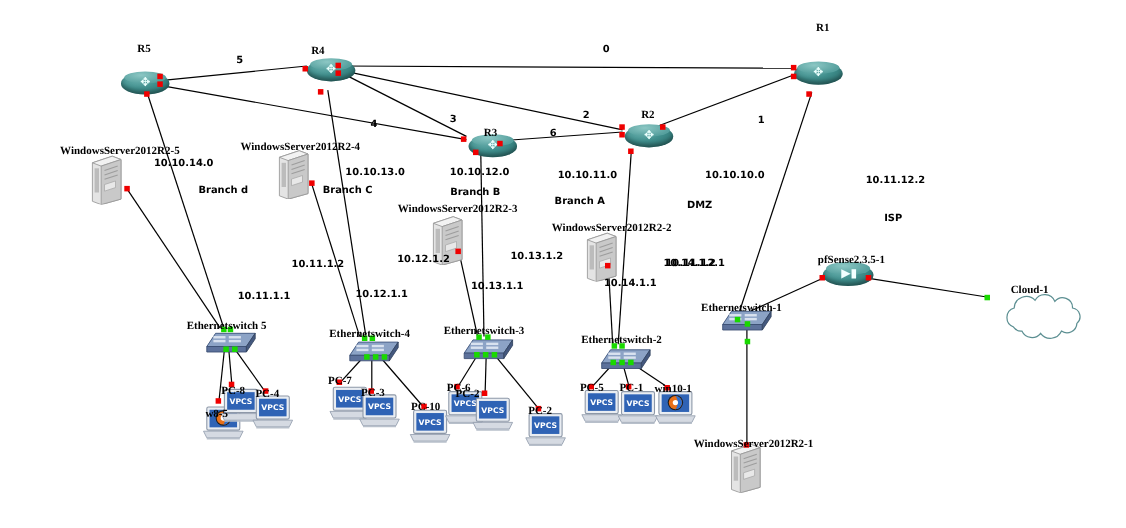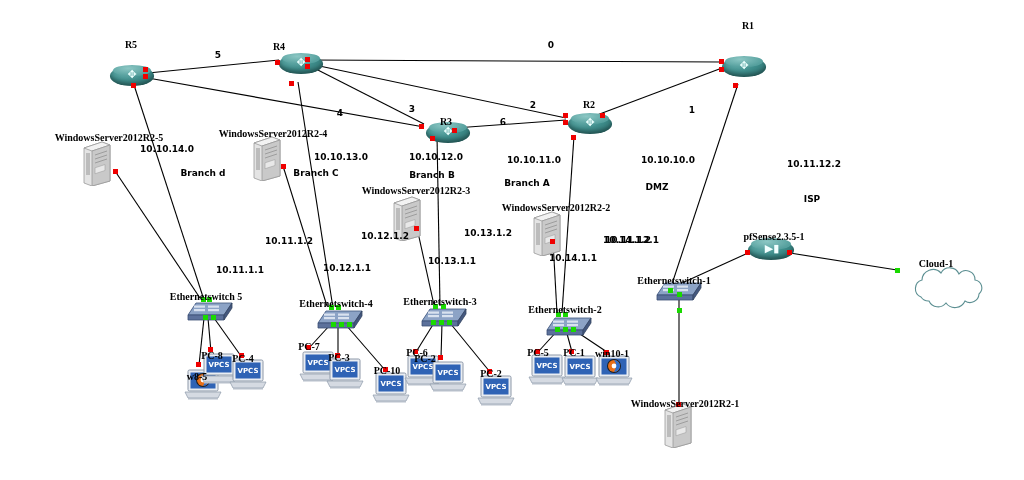--- a/index.html
+++ b/index.html
@@ -405,21 +405,21 @@
       <div class="dot green" style="left: 571px; top: 327px;"></div>
       <div class="dot green" style="left: 668px; top: 288px;"></div>
       <div class="dot green" style="left: 677px; top: 292px;"></div>
       <div class="dot green" style="left: 677px; top: 308px;"></div>
       <div class="dot green" style="left: 895px; top: 268px;"></div>
     </div>
   <div id="labels-layer">
       <div class="nlabel" style="left: 748px; top: 20px; transform: translateX(-50%);">R1</div>
       <div class="nlabel" style="left: 589px; top: 99px; transform: translateX(-50%);">R2</div>
       <div class="nlabel" style="left: 446px; top: 116px; transform: translateX(-50%);">R3</div>
-      <div class="nlabel" style="left: 279px; top: 41px; transform: translateX(-50%);">R4</div>
+      <div class="nlabel" style="left: 289px; top: 41px; transform: translateX(-50%);">R4</div>
       <div class="nlabel" style="left: 131px; top: 39px; transform: translateX(-50%);">R5</div>
       <div class="nlabel" style="left: 774px; top: 231px; transform: translateX(-50%);">pfSense2.3.5-1</div>
       <div class="nlabel" style="left: 674px; top: 275px; transform: translateX(-50%);">Ethernetswitch-1</div>
       <div class="nlabel" style="left: 565px; top: 304px; transform: translateX(-50%);">Ethernetswitch-2</div>
       <div class="nlabel" style="left: 440px; top: 296px; transform: translateX(-50%);">Ethernetswitch-3</div>
       <div class="nlabel" style="left: 336px; top: 298px; transform: translateX(-50%);">Ethernetswitch-4</div>
       <div class="nlabel" style="left: 206px; top: 291px; transform: translateX(-50%);">Ethernetswitch 5</div>
       <div class="nlabel" style="left: 109px; top: 132px; transform: translateX(-50%);">WindowsServer2012R2-5</div>
       <div class="nlabel" style="left: 273px; top: 128px; transform: translateX(-50%);">WindowsServer2012R2-4</div>
       <div class="nlabel" style="left: 416px; top: 185px; transform: translateX(-50%);">WindowsServer2012R2-3</div>
@@ -447,21 +447,21 @@
       <div class="elabel" style="left: 503px; top: 117px; transform: translateX(-50%);">6</div>
       <div class="flabel" style="left: 167px; top: 144px; transform: translateX(-50%);">10.10.14.0</div>
       <div class="flabel" style="left: 203px; top: 168px; transform: translateX(-50%);">Branch d</div>
       <div class="flabel" style="left: 341px; top: 152px; transform: translateX(-50%);">10.10.13.0</div>
       <div class="flabel" style="left: 316px; top: 168px; transform: translateX(-50%);">Branch C</div>
       <div class="flabel" style="left: 436px; top: 152px; transform: translateX(-50%);">10.10.12.0</div>
       <div class="flabel" style="left: 432px; top: 170px; transform: translateX(-50%);">Branch B</div>
       <div class="flabel" style="left: 534px; top: 155px; transform: translateX(-50%);">10.10.11.0</div>
       <div class="flabel" style="left: 527px; top: 178px; transform: translateX(-50%);">Branch A</div>
       <div class="flabel" style="left: 668px; top: 155px; transform: translateX(-50%);">10.10.10.0</div>
-      <div class="flabel" style="left: 657px; top: 182px; transform: translateX(-50%);">DMZ</div>
+      <div class="flabel" style="left: 636px; top: 182px; transform: translateX(-50%);">DMZ</div>
       <div class="flabel" style="left: 814px; top: 159px; transform: translateX(-50%);">10.11.12.2</div>
       <div class="flabel" style="left: 812px; top: 194px; transform: translateX(-50%);">ISP</div>
       <div class="flabel" style="left: 240px; top: 265px; transform: translateX(-50%); text-align: right;">10.11.1.1</div>
       <div class="flabel" style="left: 289px; top: 236px; transform: translateX(-50%);">10.11.1.2</div>
       <div class="flabel" style="left: 347px; top: 263px; transform: translateX(-50%);">10.12.1.1</div>
       <div class="flabel" style="left: 385px; top: 231px; transform: translateX(-50%);">10.12.1.2</div>
       <div class="flabel" style="left: 452px; top: 256px; transform: translateX(-50%);">10.13.1.1</div>
       <div class="flabel" style="left: 488px; top: 228px; transform: translateX(-50%);">10.13.1.2</div>
       <div class="flabel" style="left: 573px; top: 253px; transform: translateX(-50%);">10.14.1.1</div>
       <div class="flabel" style="left: 627px; top: 235px; transform: translateX(-50%);">10.14.1.2</div>

